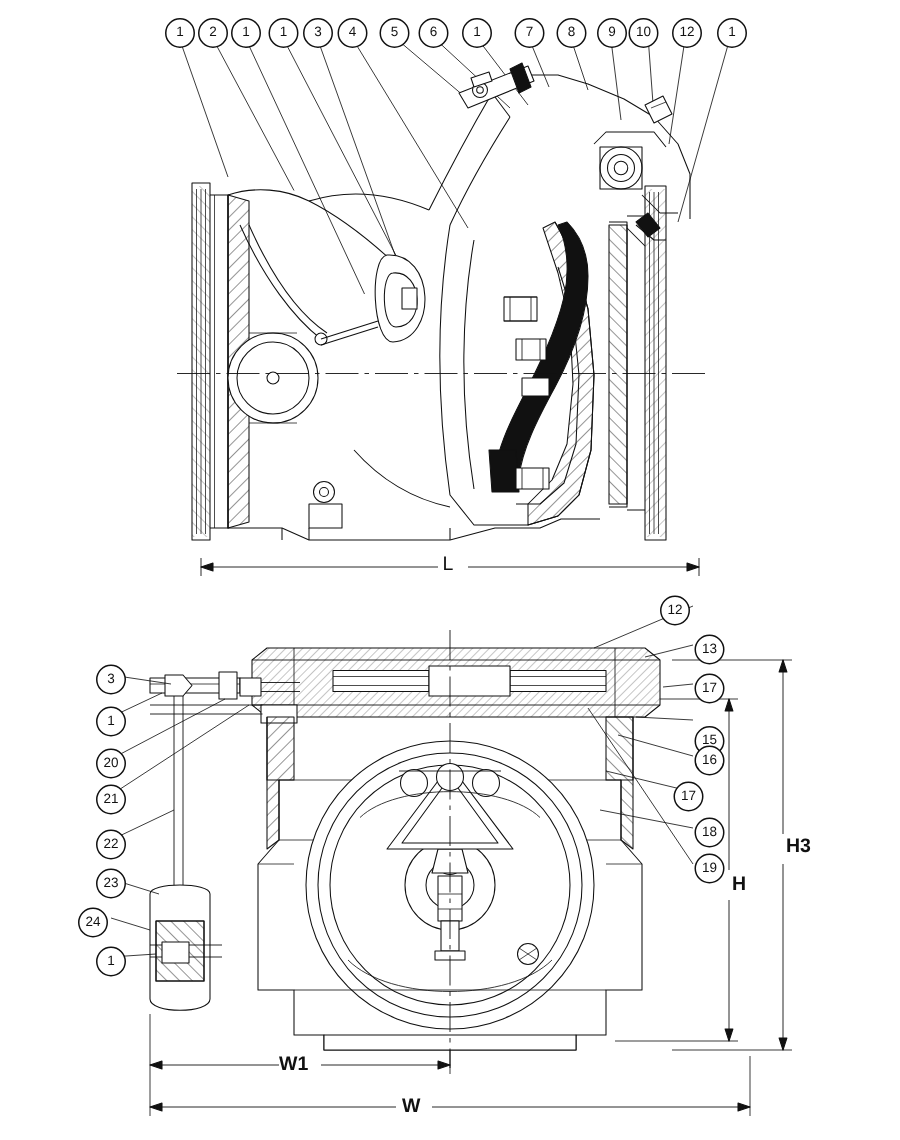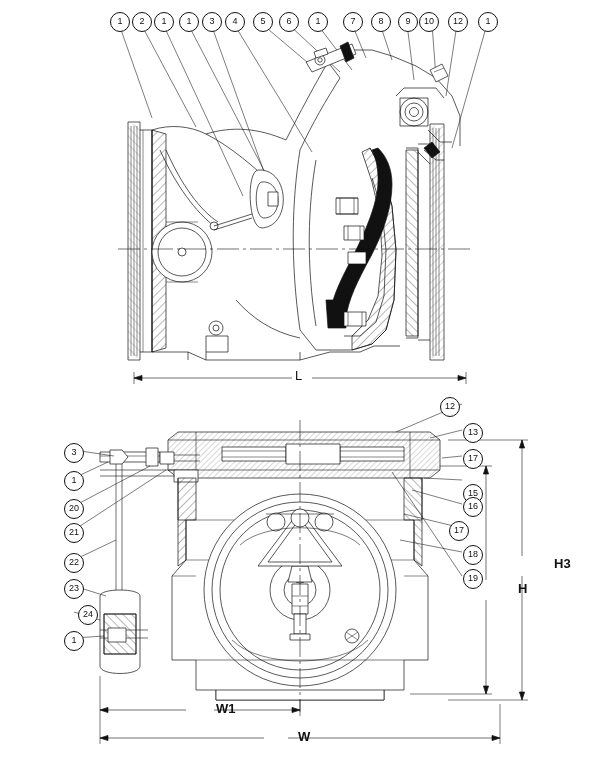--- a/index.html
+++ b/index.html
@@ -3,21 +3,21 @@
 <meta charset="utf-8">
 <style>
   html,body{margin:0;padding:0;background:#ffffff;}
   body{width:600px;height:760px;position:relative;overflow:hidden;
        font-family:"Liberation Sans",sans-serif;color:#111;}
   #stage{position:absolute;left:0;top:0;width:600px;height:760px;}
   svg{position:absolute;left:0;top:0;width:600px;height:760px;}
   .bal{position:absolute;width:18px;height:18px;border:1px solid #111;border-radius:50%;
        background:#fff;font-size:9px;line-height:17px;text-align:center;color:#111;}
   .dimlbl{position:absolute;font-size:13px;color:#111;}
-  .dimlbl.b{font-weight:bold;margin-left:30px;}
+  .dimlbl.b{font-weight:bold;}
 </style>
 </head>
 <body>
 
 <div id="stage">
 
 <svg viewBox="0 0 600 760">
   <defs>
     <pattern id="hatchR" width="6" height="6" patternUnits="userSpaceOnUse" patternTransform="rotate(45)">
       <line x1="0" y1="0" x2="0" y2="6" stroke="#111" stroke-width="0.6"></line>
@@ -288,21 +288,21 @@
   <div class="bal" style="left:463px;top:569px">19</div>
 </div>
 
 <div>
   <div class="bal" style="left:64px;top:443px">3</div>
   <div class="bal" style="left:64px;top:471px">1</div>
   <div class="bal" style="left:64px;top:499px">20</div>
   <div class="bal" style="left:64px;top:523px">21</div>
   <div class="bal" style="left:64px;top:553px">22</div>
   <div class="bal" style="left:64px;top:579px">23</div>
-  <div class="bal" style="left:78px;top:605px">24</div>
+  <div class="bal" style="left:52px;top:605px">24</div>
   <div class="bal" style="left:64px;top:631px">1</div>
 </div>
 
 <div>
   <div class="dimlbl" style="left:295px;top:368px">L</div>
   <div class="dimlbl b" style="left:524px;top:556px">H3</div>
   <div class="dimlbl b" style="left:488px;top:581px">H</div>
   <div class="dimlbl b" style="left:186px;top:701px">W1</div>
   <div class="dimlbl b" style="left:268px;top:729px">W</div>
 </div>

